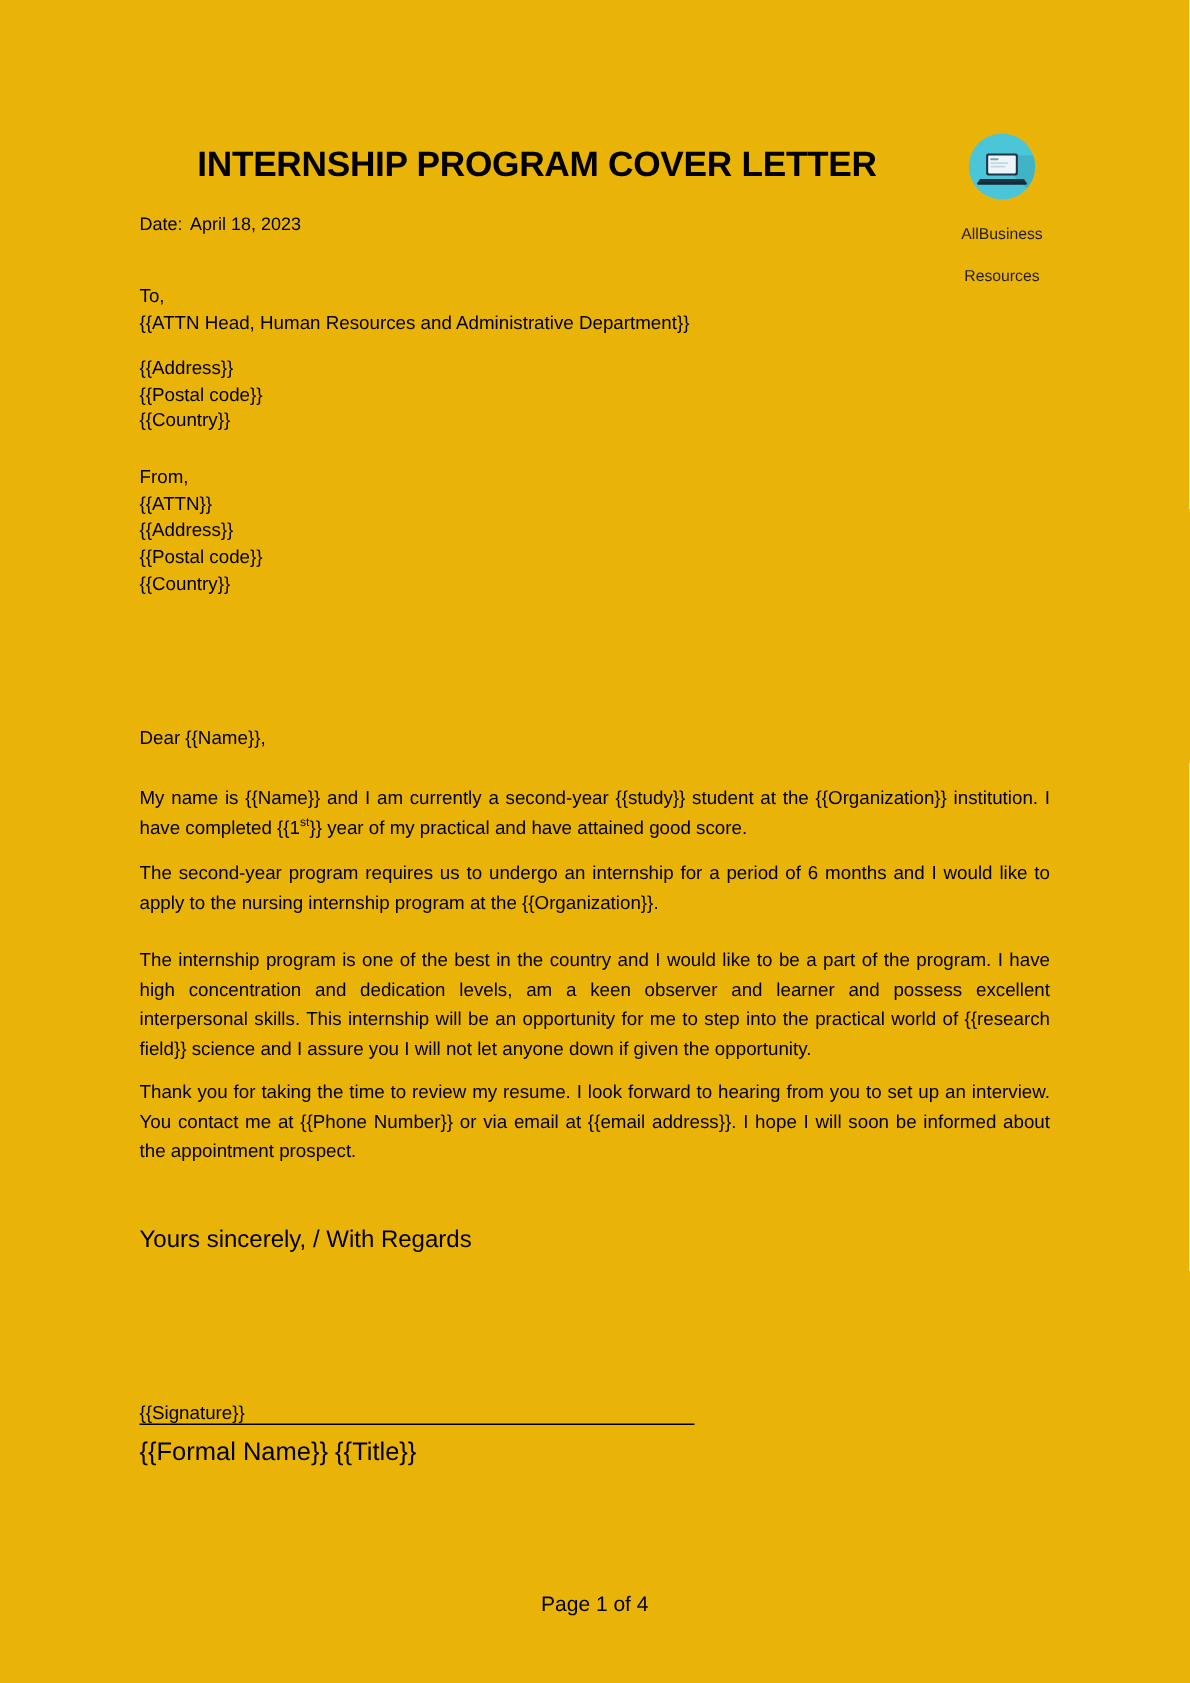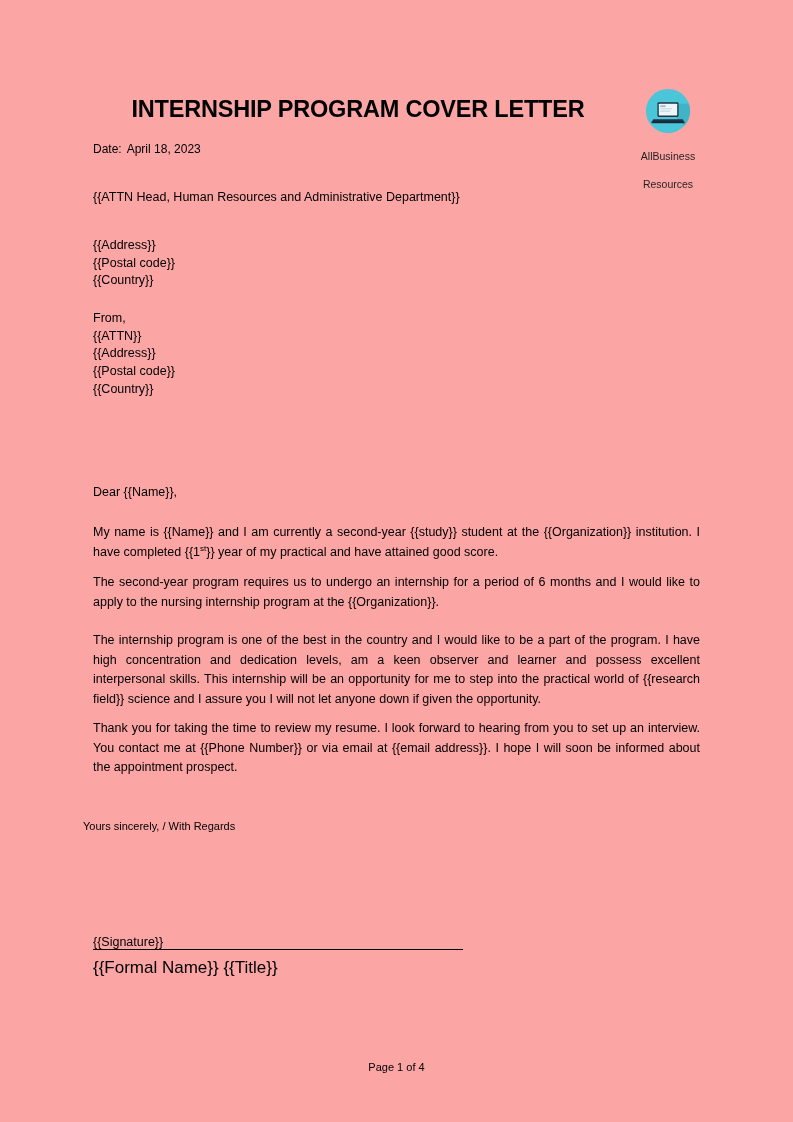--- a/index.html
+++ b/index.html
@@ -8,21 +8,21 @@
     background: #ffffff;
   }
   body {
     font-family: "Liberation Sans", "DejaVu Sans", sans-serif;
     color: #000000;
   }
   .page {
     position: relative;
     width: 793px;
     height: 1122px;
-    background: #fca5a5;
+    background: #eab308;
     overflow: hidden;
     text-decoration: underline;
   }
 
   
   .doc-title {
     position: absolute;
     left: 93px;
     top: 96px;
     width: 530px;
@@ -98,23 +98,23 @@
   .para.p4 { top: 719px; }
 
   .para sup {
     font-size: 8px;
     vertical-align: super;
     line-height: 0;
   }
 
   .closing {
     position: absolute;
-    left: 83px;
+    left: 93px;
     top: 818px;
-    font-size: 11px;
+    font-size: 16px;
     line-height: 17.7px;
     white-space: nowrap;
   }
 
   .signature-field {
     position: absolute;
     left: 93px;
     top: 934px;
     font-size: 12.5px;
     line-height: 17.7px;
@@ -138,21 +138,21 @@
     line-height: 17.7px;
     white-space: nowrap;
   }
 
   .footer {
     position: absolute;
     left: 0;
     top: 1061px;
     width: 793px;
     text-align: center;
-    font-size: 11px;
+    font-size: 14px;
     color: #000000;
   }
 </style>
 </head>
 <body>
 
 <div class="page">
 
   <div class="doc-title">INTERNSHIP PROGRAM COVER LETTER</div>
 
@@ -181,20 +181,21 @@
       <span>AllBusiness</span>
       <span>Resources</span>
     </div>
   </div>
 
   <div class="date-line">
     <span class="date-label">Date:</span><span>April 18, 2023</span>
   </div>
 
   <div class="block to-block">
+    <span class="ln">To,</span>
     <span class="ln">{{ATTN Head, Human Resources and Administrative Department}}</span>
   </div>
 
   <div class="block addr-block">
     <span class="ln">{{Address}}</span>
     <span class="ln">{{Postal code}}</span>
     <span class="ln">{{Country}}</span>
   </div>
 
   <div class="block from-block">

